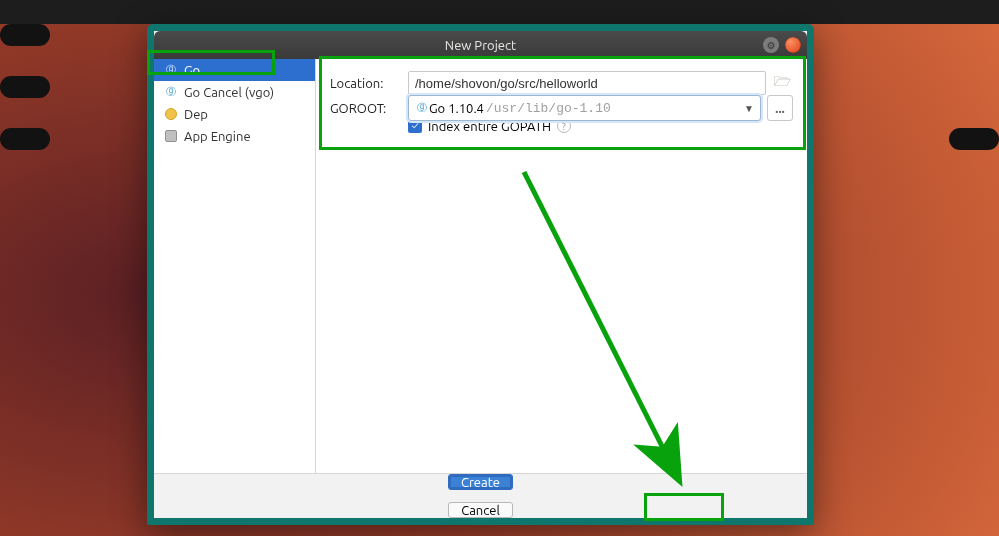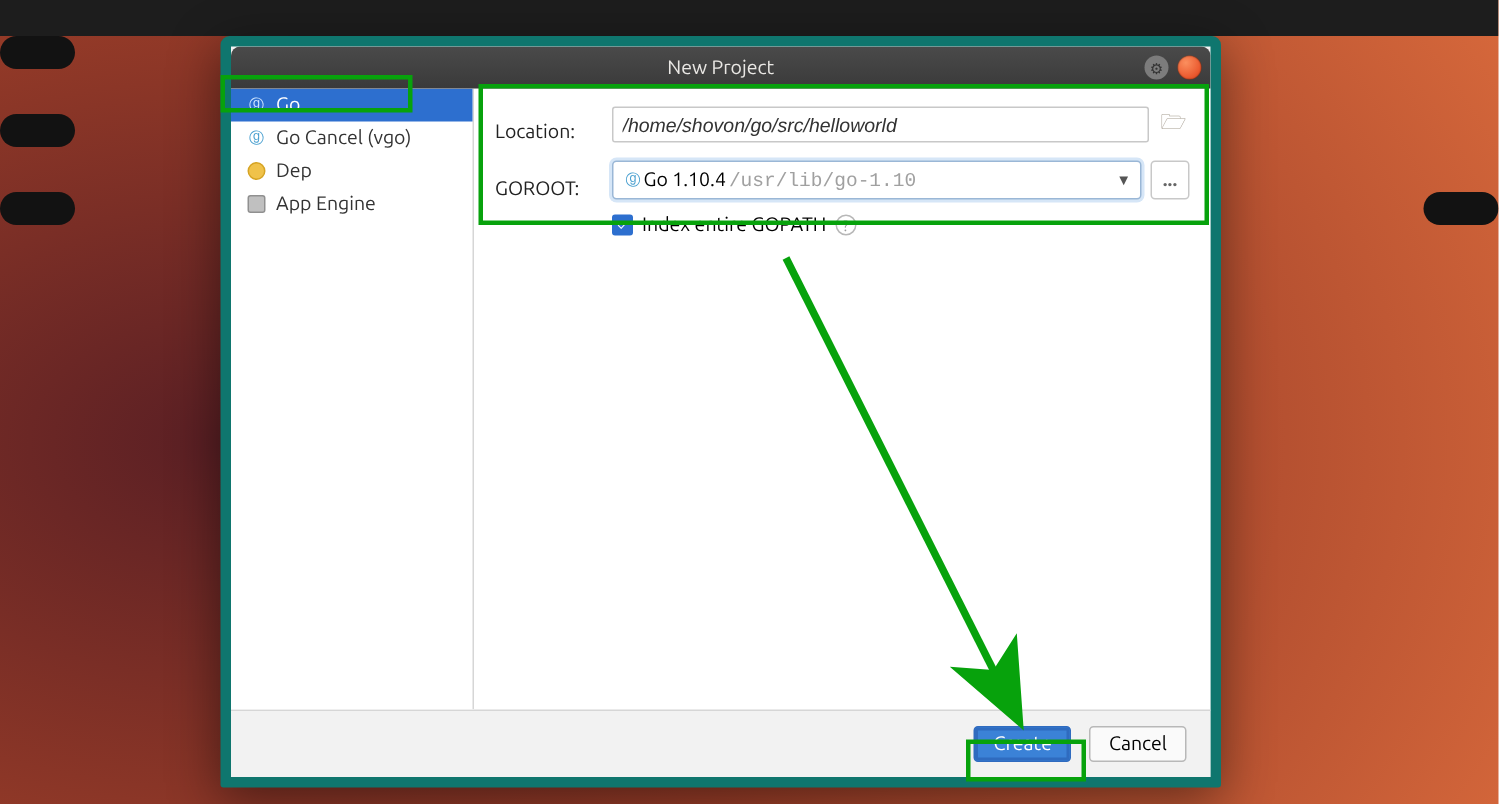--- a/index.html
+++ b/index.html
@@ -83,28 +83,28 @@
     }
     .gopher { color: #4aa0d0; }
     .sidebar-item.selected .gopher { color: #cfe5ff; }
     .dep-ico { width:12px;height:12px;border-radius:50%;background:#f0c24a;border:1px solid #d6a424;}
     .gae-ico { width:12px;height:12px;border-radius:2px;background:#c0c0c0;border:1px solid #909090;}
     .form {
       flex: 1;
       padding: 12px 14px 12px 14px;
       position: relative;
     }
-    .row { display:flex; align-items:flex-end; margin-bottom: 12px; }
+    .row { display:flex; align-items:center; }
     .row .lbl { width: 78px; color:#222; }
     .row .field { flex:1; display:flex; align-items:center; gap:6px; }
     .text-input {
       flex:1; height:24px;
       border:1px solid #c8c8c8; border-radius:2px;
       padding:0 6px; font-size:13px;
-      background:#fff; color:#333;font-style:italic;
+      background:#fff; color:#333;
     }
     .browse-icon { color:#a9a195; font-size:14px; padding:0 2px; }
     .goroot-select {
       flex:1; height:26px;
       border:1px solid #9ab7d6; border-radius:3px;
       background:#fff;
       display:flex; align-items:center;
       padding:0 6px;
       box-shadow: 0 0 0 2px #d6e6f7;
       position: relative;
@@ -127,22 +127,22 @@
       color:#fff; font-size:10px; line-height:1;
     }
     .help-ico {
       width:14px;height:14px;border-radius:50%;
       border:1px solid #b8b8b8;color:#9a9a9a;
       display:inline-flex;align-items:center;justify-content:center;font-size:10px;
     }
     .footer {
       height: 44px;
       background:#f2f2f2;
-      display:flex; align-items:center; justify-content:flex-end;
-      gap:12px; padding:0 16px;
+      display:flex; align-items:center; justify-content:center;
+      gap:12px; padding:0 16px;flex-direction:column;
     }
     .btn {
       height:24px; min-width:58px;
       border:1px solid #b8b8b8; border-radius:3px;
       background:#fafafa; color:#000000;
       display:inline-flex; align-items:center; justify-content:center;
       padding:0 12px; font-size:13px;
       cursor: default;
     }
     .btn.primary {

